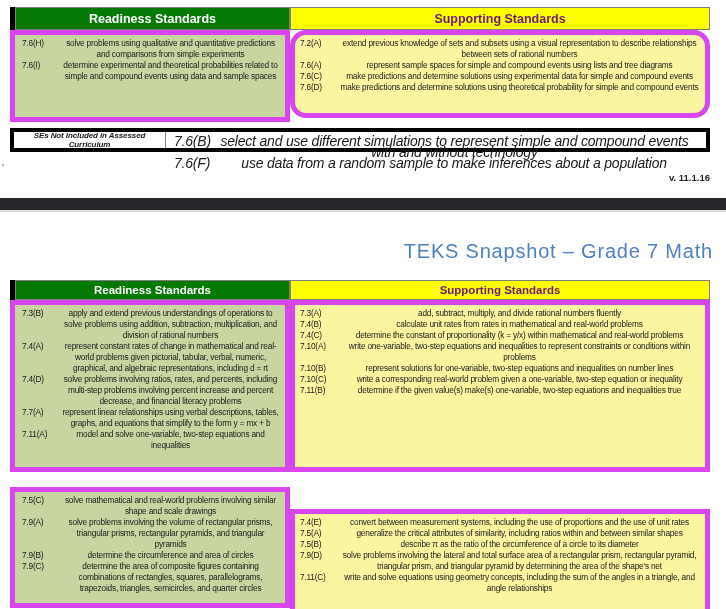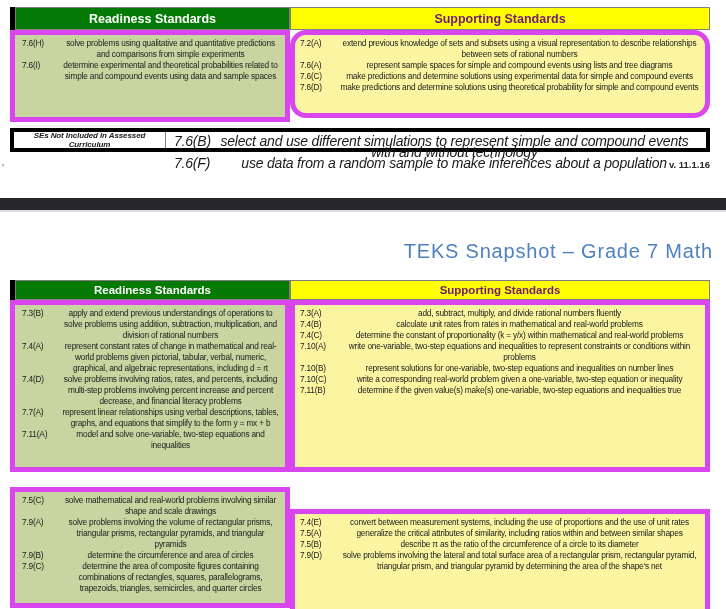--- a/index.html
+++ b/index.html
@@ -35,21 +35,21 @@
   }
   .ses-label {
     flex:0 0 152px; border-right:1px solid #7f7f7f; box-sizing:border-box;
     display:flex; align-items:center; justify-content:center; text-align:center;
     font-size:8px; font-weight:bold; font-style:italic; padding:0 12px; letter-spacing:-0.1px;
   }
   .ses-items { flex:1; padding:4px 6px 0 8px; font-style:italic; }
   .ses-items .entry { font-size:14px; }
   .ses-items .entry .code { flex:0 0 30px; }
   .version {
-    position:absolute; top:159px; right:16px; font-size:9.5px; font-weight:bold; color:#262626;
+    position:absolute; top:172px; right:16px; font-size:9.5px; font-weight:bold; color:#262626;
   }
   .stray { position:absolute; left:2px; top:163px; font-size:10px; color:#666; }
   .divider {
     position:absolute; left:0; top:198px; width:726px; height:12px;
     background:#26262b; border-bottom:2px solid #dcdce0;
   }
   .title {
     position:absolute; top:240px; right:13px; font-size:20px; letter-spacing:0.8px;
     color:#4f81bd; white-space:nowrap;
   }
@@ -220,17 +220,21 @@
           <span class="desc">generalize the critical attributes of similarity, including ratios within and between similar shapes</span>
         </div>
         <div class="entry">
           <span class="code">7.5(B)</span>
           <span class="desc">describe π as the ratio of the circumference of a circle to its diameter</span>
         </div>
         <div class="entry">
           <span class="code">7.9(D)</span>
           <span class="desc">solve problems involving the lateral and total surface area of a rectangular prism, rectangular pyramid, triangular prism, and triangular pyramid by determining the area of the shape's net</span>
         </div>
+        <div class="entry">
+          <span class="code">7.11(C)</span>
+          <span class="desc">write and solve equations using geometry concepts, including the sum of the angles in a triangle, and angle relationships</span>
+        </div>
       </div>
     </div>
   </div>
 
 </div>
 
 </body></html>

